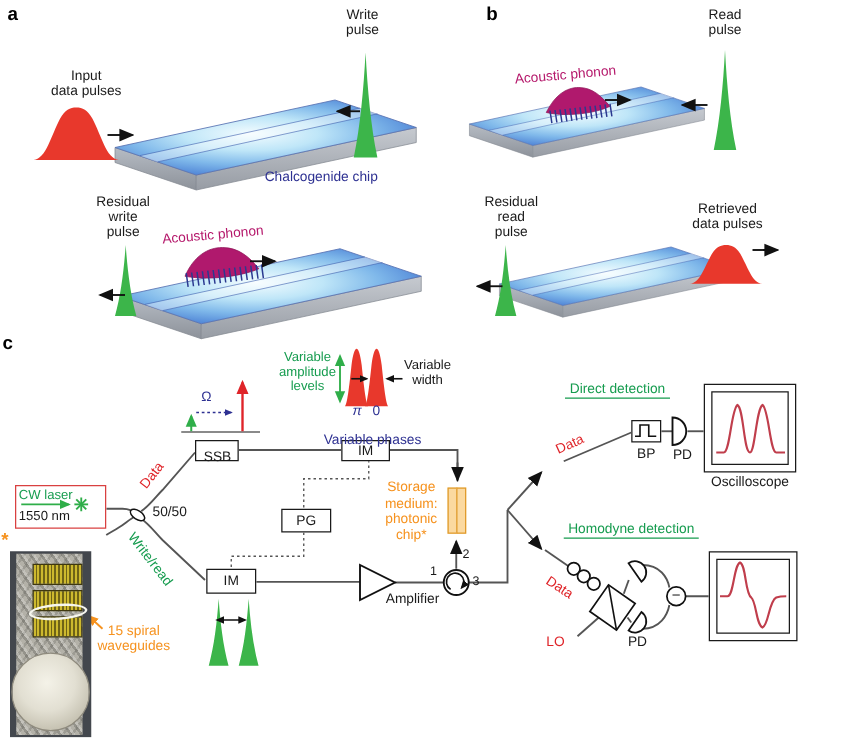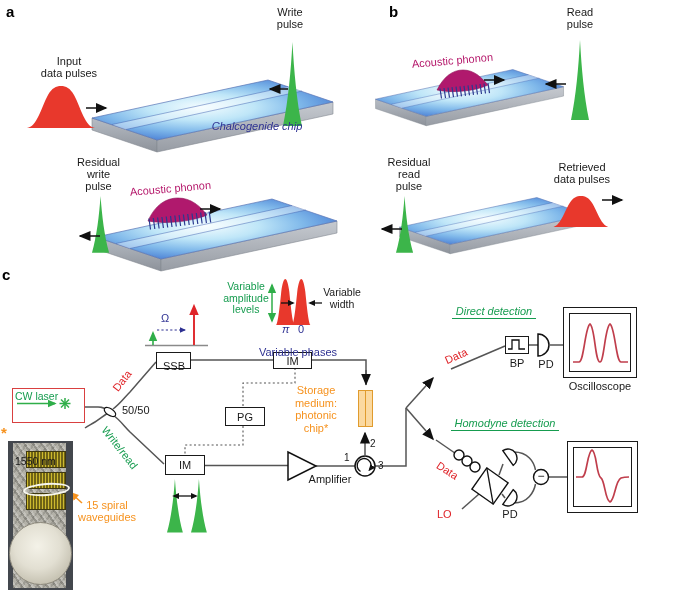--- a/index.html
+++ b/index.html
@@ -10,21 +10,21 @@
   .ctr{text-align:center;}
   .sm{font-size:10px;}
   .grn{color:#169c4f;}
   .blu{color:#2e3192;}
   .red{color:#df2429;}
   .org{color:#f6921e;}
   .mag{color:#b5186b;}
   .panel-letter{position:absolute;font-size:15px;font-weight:bold;color:#000;}
   .box{position:absolute;background:#fff;border:1.4px solid #1a1a1a;box-sizing:border-box;
        display:flex;align-items:center;justify-content:center;font-size:11px;color:#1a1a1a;}
-  .underl{border-bottom:1.3px solid #169c4f;padding-bottom:1px;font-style:italic;}
+  .underl{border-bottom:1.3px solid #169c4f;padding-bottom:1px;}
   .rot{transform-origin:left top;}
   
   .photo-frame{position:absolute;left:8px;top:441px;width:65px;height:149px;background:#43474d;}
   .photo-inner{position:absolute;left:13px;top:443px;width:53px;height:145px;background-color:#b3b1a8;
     background-image:repeating-linear-gradient(55deg,rgba(70,70,65,.28) 0 2px,rgba(255,255,255,.22) 2px 4px,transparent 4px 7px),
                      repeating-linear-gradient(-55deg,rgba(70,70,65,.2) 0 2px,transparent 2px 6px);}
   .gold{position:absolute;width:40px;height:17px;left:26px;box-sizing:border-box;border:1px solid #3f380e;
     background:repeating-linear-gradient(90deg,#cdb92e 0 1.5px,#6f6316 1.5px 3px);}
   .oval{position:absolute;left:23px;top:483px;width:47px;height:13px;border:2px solid #f6f6ee;
     border-radius:50%;transform:rotate(-4deg);box-sizing:border-box;}
@@ -235,52 +235,52 @@
   </svg>
 
   <div class="panel-letter" style="left:6px;top:3px;">a</div>
   <div class="panel-letter" style="left:389px;top:3px;">b</div>
   <div class="panel-letter" style="left:2px;top:266px;">c</div>
 
   <div class="lbl ctr" style="left:266px;top:6px;width:48px;">Write
 pulse</div>
   <div class="lbl ctr" style="left:36px;top:55px;width:66px;">Input
 data pulses</div>
-  <div class="lbl ctr blu" style="left:195px;top:120px;width:124px;font-style:italic;">Chalcogenide chip</div>
+  <div class="lbl ctr blu" style="left:195px;top:136px;width:124px;">Chalcogenide chip</div>
   <div class="lbl ctr" style="left:71px;top:156px;width:55px;">Residual
 write
 pulse</div>
   <div class="lbl ctr mag rot" style="left:128px;top:186px;width:84px;transform:rotate(-5deg);">Acoustic phonon</div>
 
   <div class="lbl ctr" style="left:558px;top:6px;width:44px;">Read
 pulse</div>
   <div class="lbl ctr mag rot" style="left:410px;top:58px;width:84px;transform:rotate(-5deg);">Acoustic phonon</div>
   <div class="lbl ctr" style="left:384px;top:156px;width:50px;">Residual
 read
 pulse</div>
   <div class="lbl ctr" style="left:548px;top:161px;width:68px;">Retrieved
 data pulses</div>
 
   <div class="lbl grn" style="left:15px;top:390px;width:52px;font-size:10.5px;">CW laser</div>
-  <div class="lbl" style="left:15px;top:407px;width:54px;font-size:10.5px;margin-top:48px;">1550 nm</div>
+  <div class="lbl" style="left:15px;top:407px;width:54px;font-size:10.5px;">1550 nm</div>
   <div class="lbl" style="left:122px;top:404px;">50/50</div>
   <div class="lbl red rot" style="left:110px;top:386px;transform:rotate(-52deg);">Data</div>
   <div class="lbl grn rot" style="left:109px;top:424px;transform:rotate(52deg);">Write/read</div>
   <div class="lbl ctr" style="left:159px;top:360px;width:30px;">SSB</div>
   <div class="lbl blu" style="left:161px;top:312px;">Ω</div>
 
   <div class="lbl ctr grn" style="left:218px;top:281px;width:56px;font-size:10.5px;line-height:11.5px;">Variable
 amplitude
 levels</div>
   <div class="lbl ctr" style="left:320px;top:287px;width:44px;font-size:10.5px;line-height:11.5px;">Variable
 width</div>
   <div class="lbl blu" style="left:282px;top:323px;font-style:italic;">π</div>
   <div class="lbl blu" style="left:298px;top:323px;">0</div>
   <div class="lbl ctr blu" style="left:252px;top:346px;width:92px;">Variable phases</div>
-  <div class="lbl ctr org" style="left:292px;top:384px;width:48px;line-height:12.5px;">Storage
+  <div class="lbl ctr org" style="left:305px;top:384px;width:48px;line-height:12.5px;">Storage
 medium:
 photonic
 chip*</div>
   <div class="lbl ctr" style="left:302px;top:473px;width:56px;">Amplifier</div>
 
   <div class="lbl sm" style="left:344px;top:452px;">1</div>
   <div class="lbl sm" style="left:370px;top:438px;">2</div>
   <div class="lbl sm" style="left:378px;top:460px;">3</div>
 
   <div class="lbl ctr grn underl" style="left:452px;top:305px;width:84px;">Direct detection</div>

